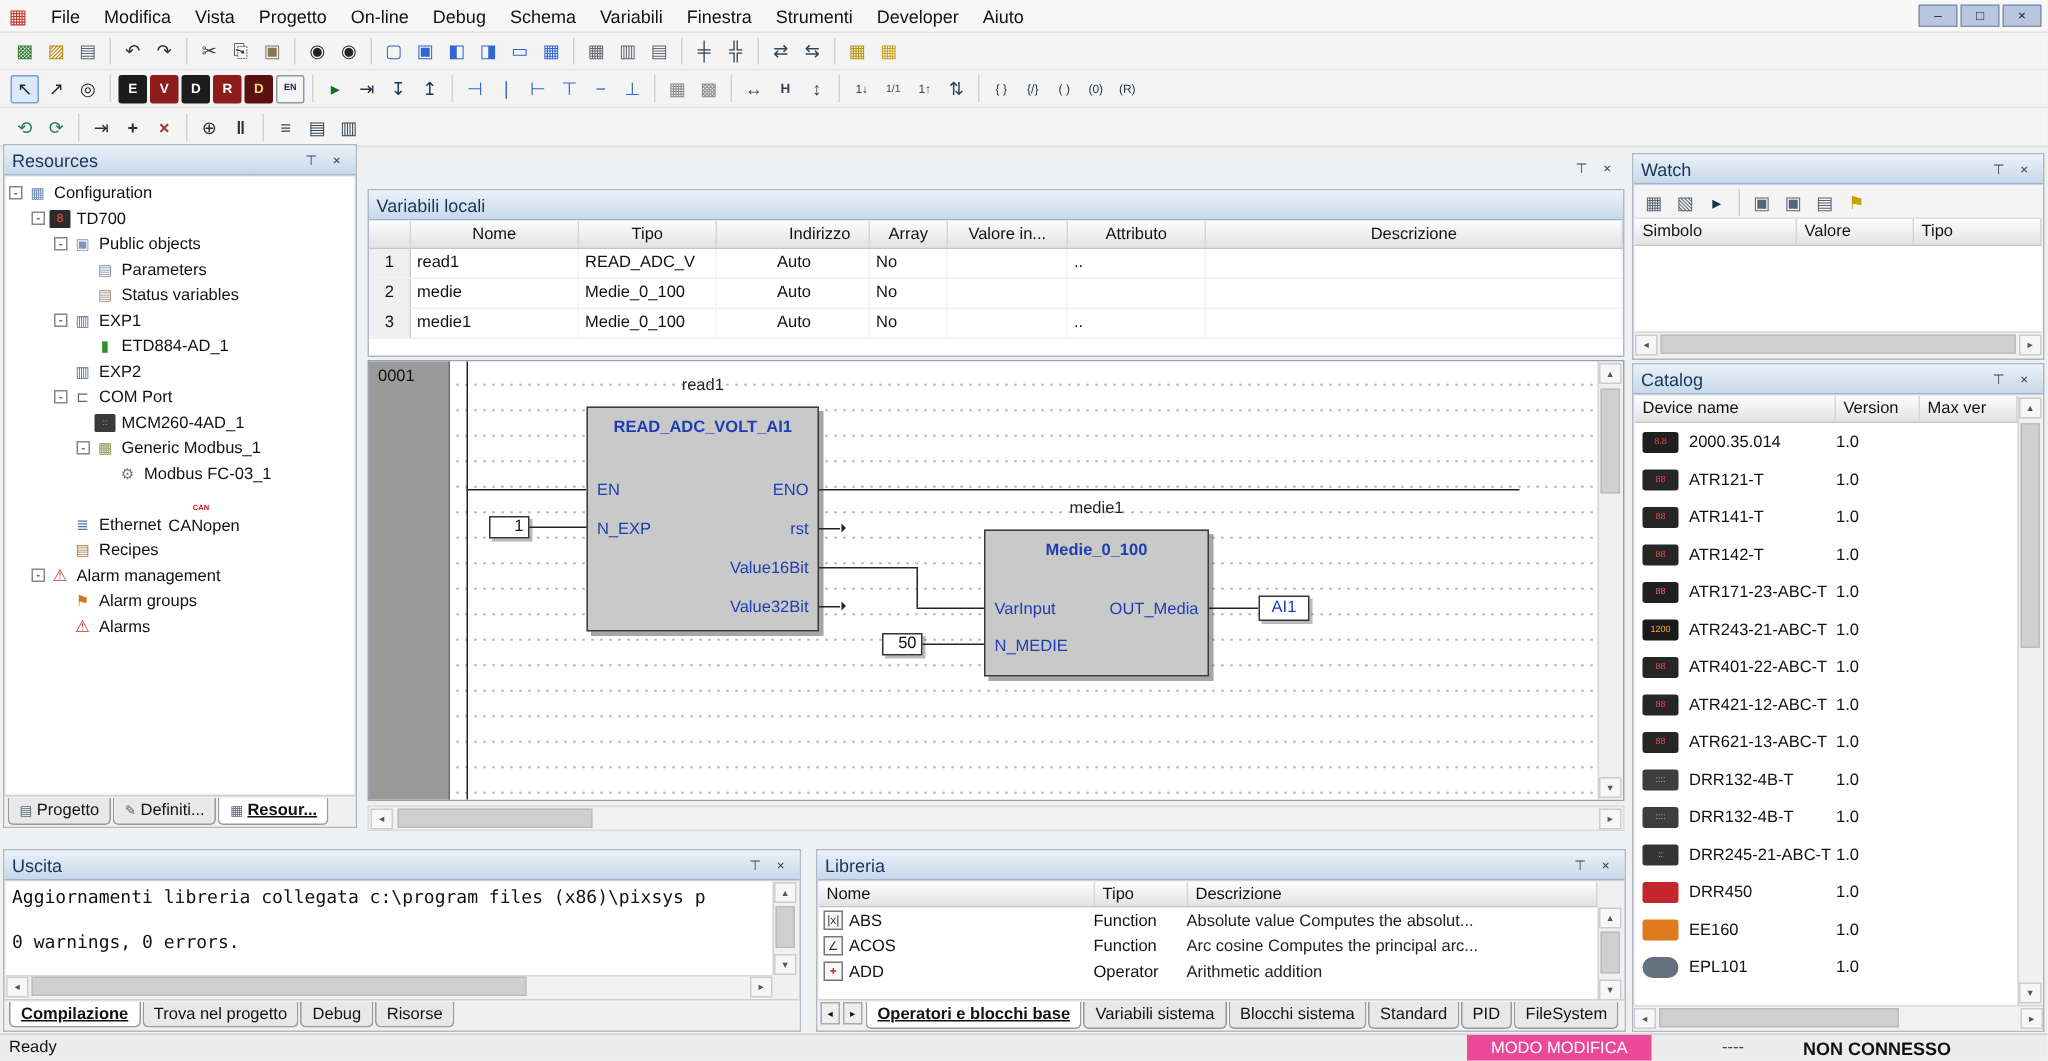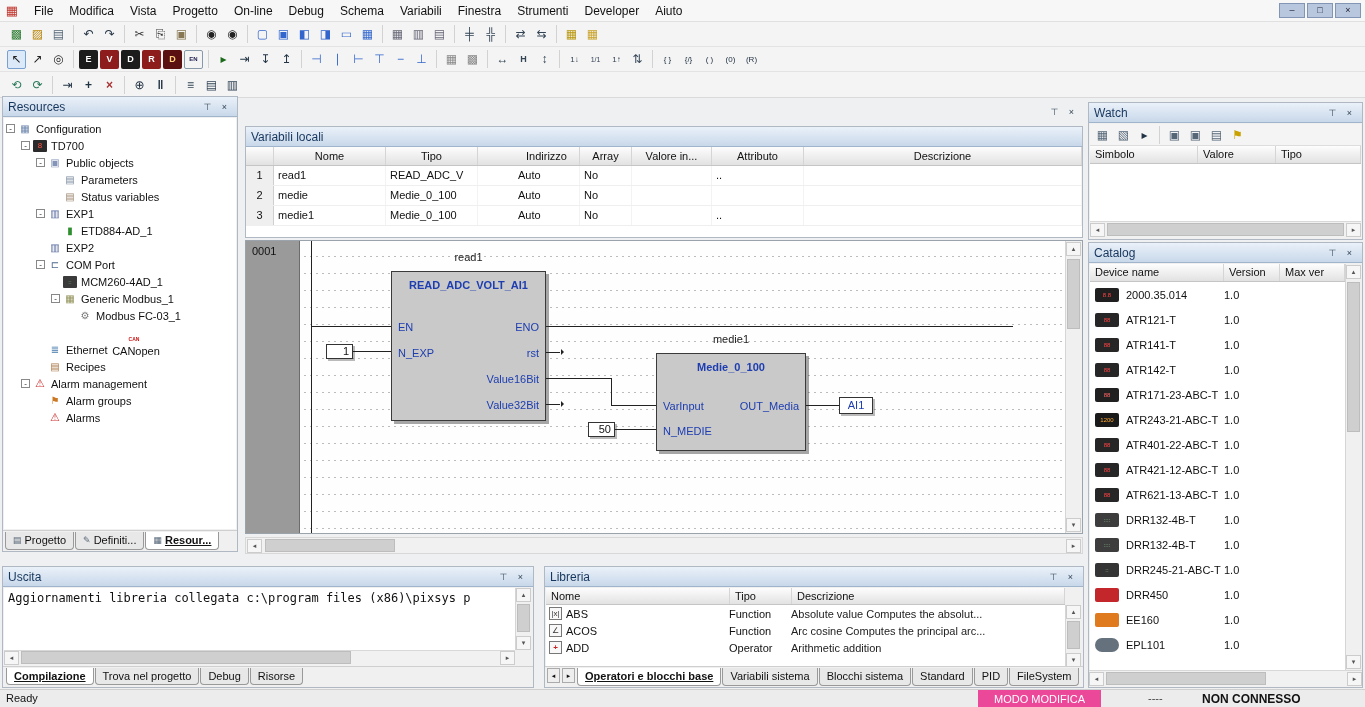--- a/index.html
+++ b/index.html
@@ -658,20 +658,21 @@
 </div>
 
 <div class="panel" id="uscita">
   <div class="phead">
     <span class="ptitle">Uscita</span>
     <span class="pbtn">⊤</span>
     <span class="pbtn">×</span>
   </div>
   <div class="ubody">
     <div>Aggiornamenti libreria collegata c:\program files (x86)\pixsys p</div>
+    <div class="uline2">0 warnings, 0 errors.</div>
   </div>
   <div class="vsb" style="right:1px;top:21px;height:62px;width:17px;">
     <span class="sb-arrow" style="top:0;left:0;">▴</span>
     <div class="sb-thumb-v" style="top:16px;height:28px;"></div>
     <span class="sb-arrow" style="bottom:0;left:0;">▾</span>
   </div>
   <div class="hsb" style="left:1px;right:18px;top:83px;height:16px;">
     <span class="sb-arrow" style="left:0;top:0;">◂</span>
     <div class="sb-thumb-h" style="left:17px;width:330px;top:0;"></div>
     <span class="sb-arrow" style="right:0;top:0;">▸</span>

